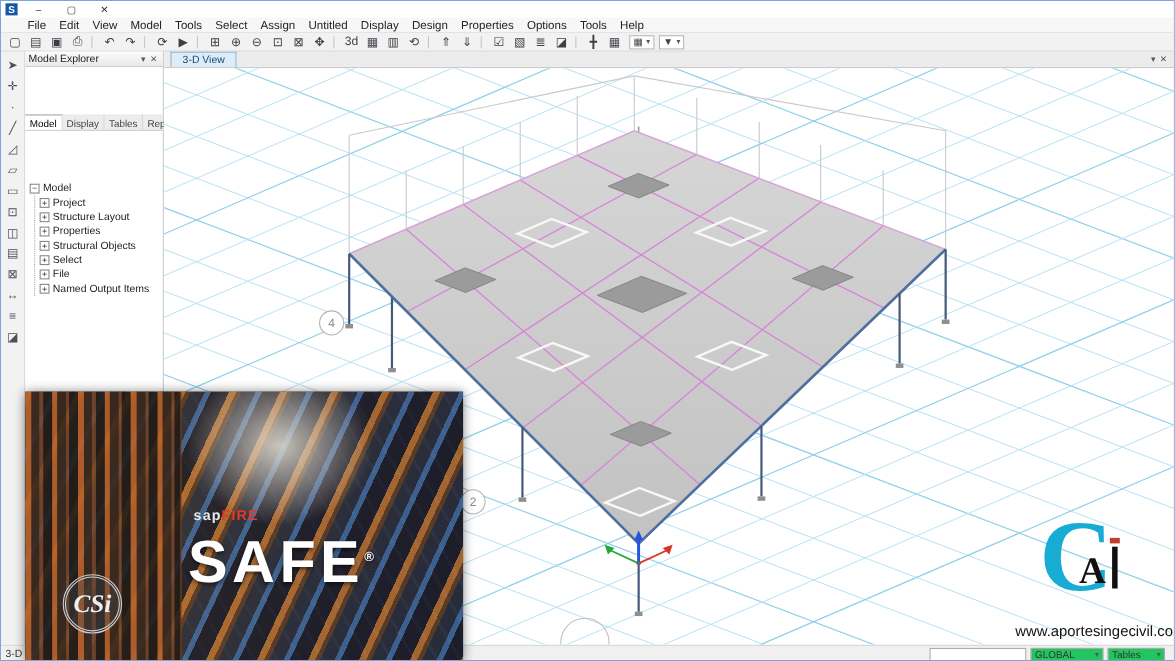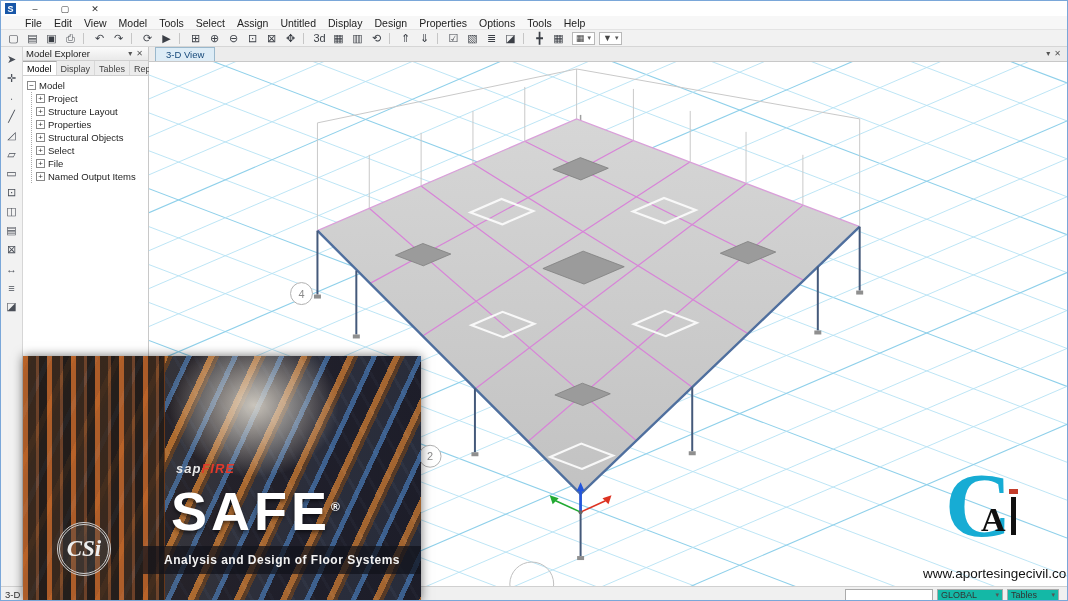--- a/index.html
+++ b/index.html
@@ -32,21 +32,21 @@
 
   
   .main { display:flex; height:539px; }
 
   .side-toolbar { width:22px; background:#f2f2f2; border-right:1px solid #d6d6d6;
                   display:flex; flex-direction:column; align-items:center; padding-top:3px; }
   .sbtn { width:18px; height:19px; display:flex; align-items:center; justify-content:center;
           font-size:11px; color:#4a4f58; border:1px solid transparent; }
 
   
-  .explorer { width:126px; background:#fff; border-right:1px solid #c8c8c8; display:flex; flex-direction:column; }
+  .explorer { width:126px; background:#fff; border-right:1px solid #c8c8c8; display:flex; flex-direction:column;gap:43px; }
   .dock-title { height:14px; display:flex; align-items:center; background:linear-gradient(#fbfbfb,#e9e9e9);
                 border-bottom:1px solid #d0d0d0; padding:0 3px; }
   .dock-title .dtext { font-size:9.5px; color:#222; flex:1; }
   .dock-icon { font-size:8px; color:#555; padding:0 2px; }
   .caret-icon::before { content:"▾"; }
   .close-icon::before { content:"✕"; }
   .exp-tabs { display:flex; background:#ececec; border-bottom:1px solid #d0d0d0; height:15px; }
   .exp-tab { font-size:9px; color:#444; padding:1px 4px 0 4px; border-right:1px solid #d8d8d8;
              display:flex; align-items:center; }
   .exp-tab.active { background:#fff; color:#000; border-top:1px solid #a8a8a8; }
@@ -74,21 +74,21 @@
       background:
         radial-gradient(ellipse at 58% 20%, rgba(228,222,210,.85), rgba(228,222,210,0) 26%),
         repeating-linear-gradient(115deg, rgba(205,122,48,.75) 0 6px, rgba(96,62,36,.85) 6px 10px,
           rgba(42,47,62,.75) 10px 22px, rgba(66,110,165,.8) 22px 27px, rgba(28,28,40,.8) 27px 42px),
         repeating-linear-gradient(60deg, rgba(120,140,170,.25) 0 3px, rgba(0,0,0,0) 3px 18px);
   }
   .splash .rebar { position:absolute; left:0; top:0; bottom:0; width:142px;
       background:repeating-linear-gradient(90deg, rgba(186,98,40,.9) 0 5px, rgba(58,40,28,.92) 5px 13px,
         rgba(120,70,40,.85) 13px 16px, rgba(35,28,24,.9) 16px 24px);
       border-right:1px solid rgba(0,0,0,.4); }
-  .splash-brand { position:absolute; left:153px; bottom:126px; font-size:13px; font-style:italic;
+  .splash-brand { position:absolute; left:153px; bottom:126px; font-size:13px; 
                   font-weight:bold; color:#e8e8e8; letter-spacing:1px; }
   .splash-brand .fire { color:#e2392b; }
   .splash-product { position:absolute; left:148px; bottom:64px; font-size:54px; font-weight:bold;
                     color:#fff; letter-spacing:4px; line-height:1; text-shadow:0 2px 4px rgba(0,0,0,.6); }
   .splash-product sup { font-size:12px; letter-spacing:0; }
   .splash-band { position:absolute; left:120px; right:0; bottom:28px; height:28px;
                  background:rgba(16,18,26,.72); display:flex; align-items:center; justify-content:center; }
   .splash-tagline { font-size:12px; font-weight:bold; color:#f2f2f2; letter-spacing:.5px; }
   .csi-seal { position:absolute; left:34px; bottom:26px; width:54px; height:54px; border-radius:50%;
               border:3px double #cfcfcf; background:rgba(70,70,72,.4); color:#eee; display:flex;
@@ -105,21 +105,21 @@
   .wm-i::before { content:""; position:absolute; left:-2px; top:-8px; width:9px; height:5px; background:#c43c2a; }
   .wm-url { position:absolute; left:922px; top:565px; z-index:30; font-size:13.5px; color:#111; }
 
   
   .statusbar { height:16px; background:#f0f0f0; border-top:1px solid #d0d0d0; display:flex;
                align-items:center; font-size:9.5px; color:#333; }
   .status-left { margin-left:4px; flex:1; }
   .coord-box { width:88px; height:12px; background:#fff; border:1px solid #ababab; font-size:9px;
                margin-right:4px; padding:0 2px; }
   .scombo { display:inline-flex; align-items:center; justify-content:space-between; border:1px solid #ababab;
-            background:#14b8a6; height:12px; padding:0 3px; margin-right:4px; font-size:9px; color:#333; }
+            background:#22c55e; height:12px; padding:0 3px; margin-right:4px; font-size:9px; color:#333; }
   .scombo::after { content:"▾"; font-size:7px; color:#555; margin-left:4px; }
   .scombo.global { width:66px; } .scombo.units { width:52px; margin-right:8px; }
 </style>
 </head>
 <body>
 
 <div class="window">
 
   <div class="titlebar">
     <div class="app-icon">S</div>
@@ -554,23 +554,20 @@
     <span class="scombo units">
         <span>Tables</span>
       </span>
   </div>
 
   <div class="splash">
     <div class="cables"></div>
     <div class="rebar"></div>
     <div class="splash-brand"><span>sap</span><span class="fire">FIRE</span></div>
     <div class="splash-product"><span>SAFE</span><sup>®</sup></div>
-    <div class="splash-band">
-      <span class="splash-tagline">Analysis and Design of Floor Systems</span>
-    </div>
     <div class="csi-seal">CSi</div>
   </div>
 
   <div class="wm-logo">
     <span class="wm-c">C</span>
     <span class="wm-a">A</span>
     <span class="wm-i"></span>
   </div>
   <div class="wm-url">www.aportesingecivil.com</div>
 

